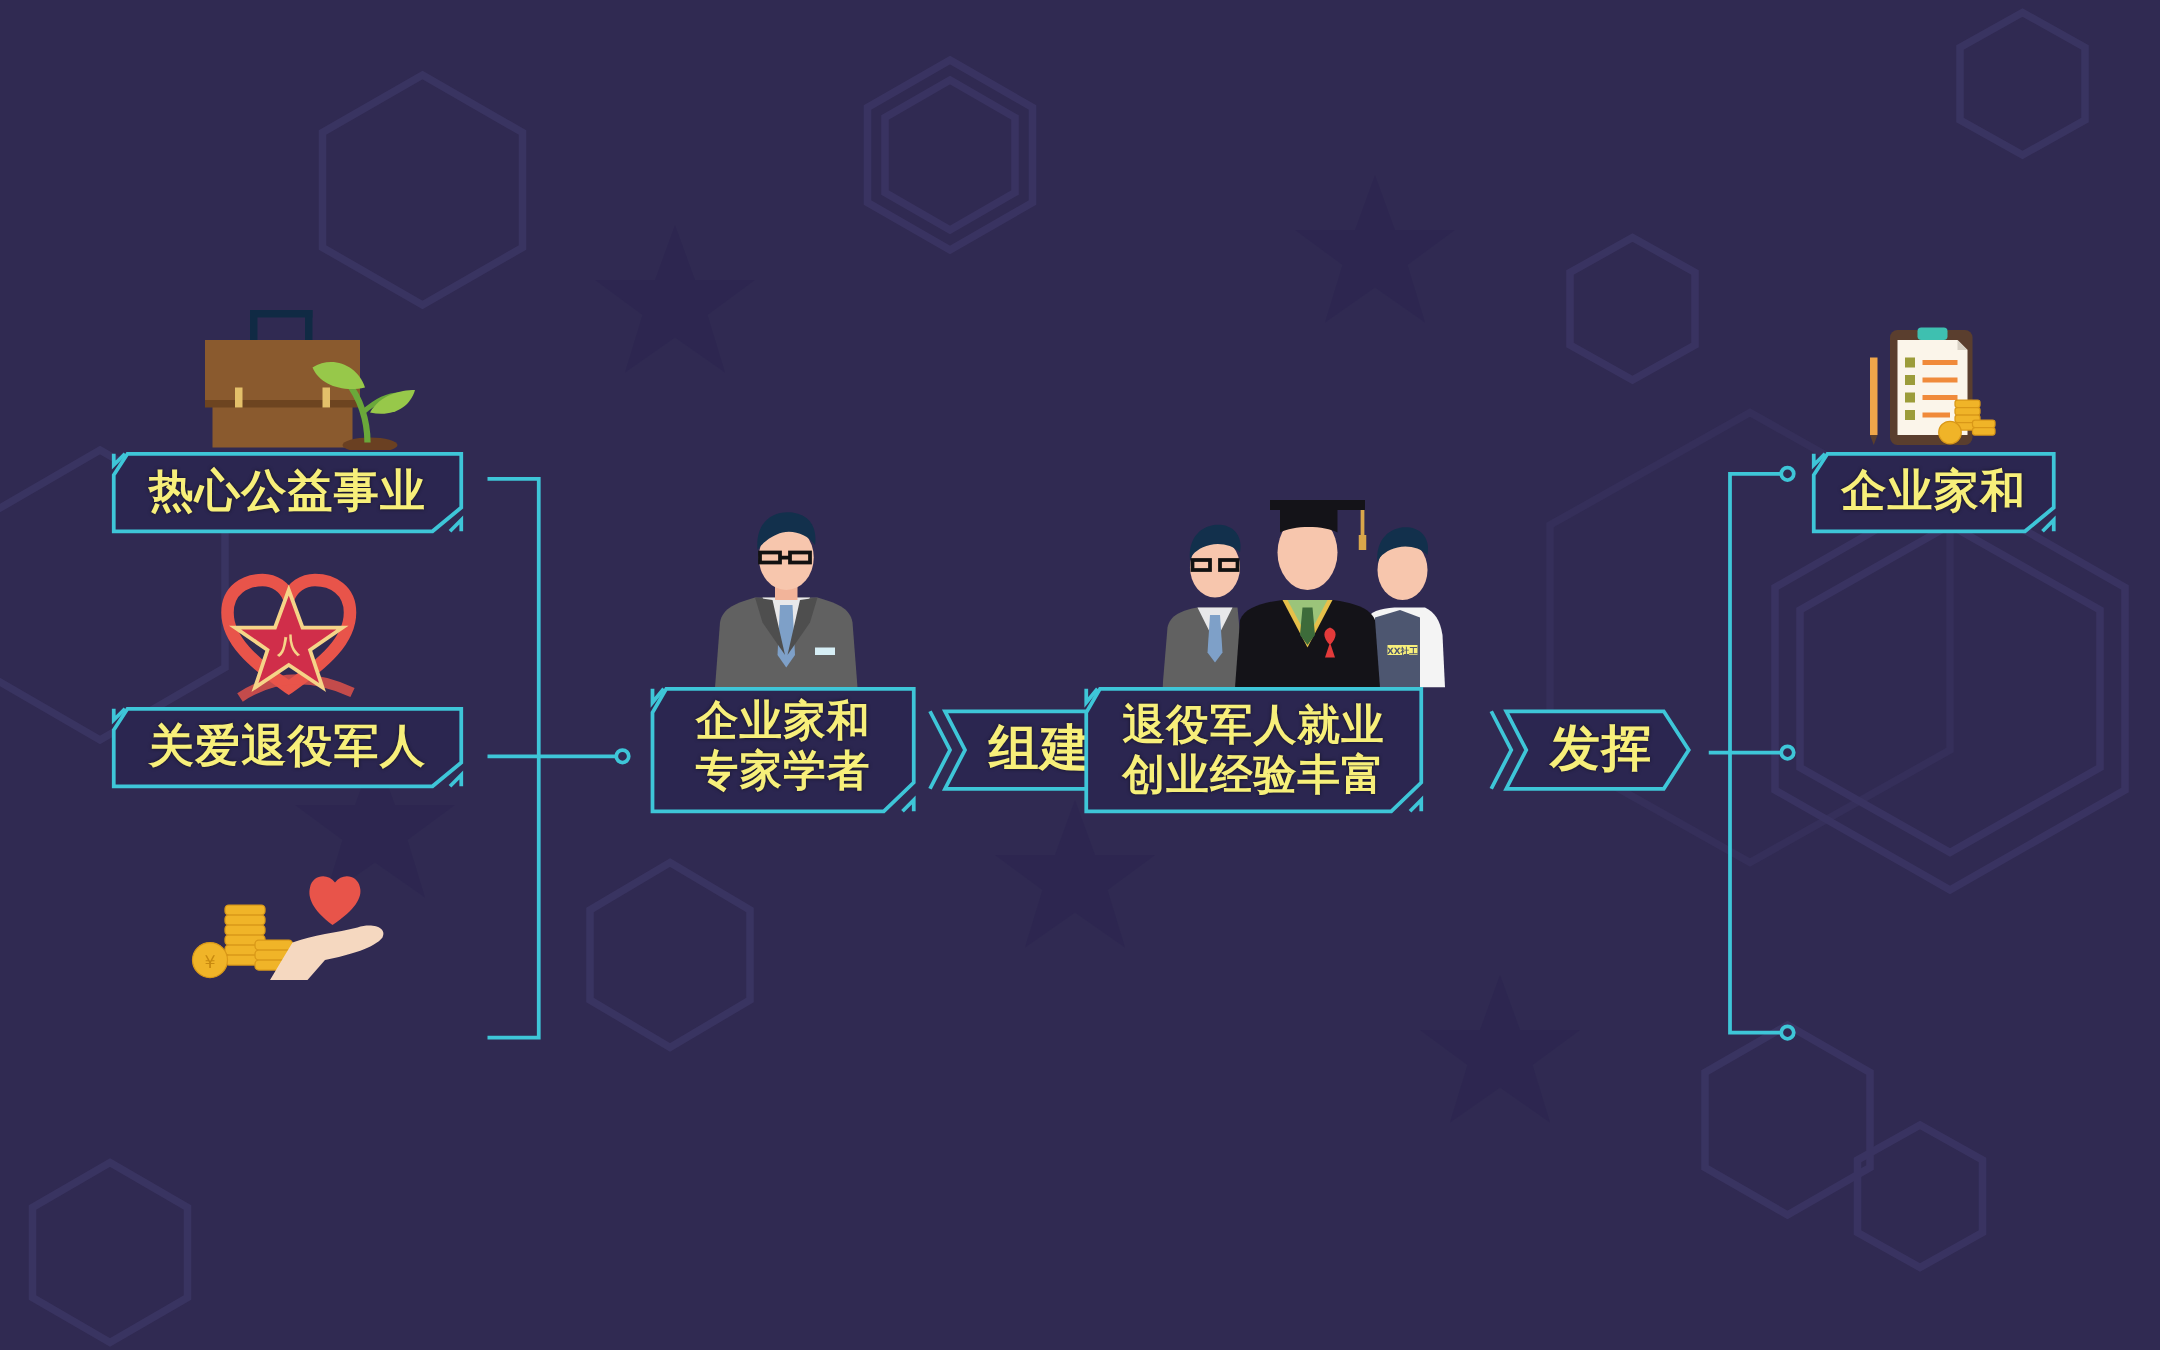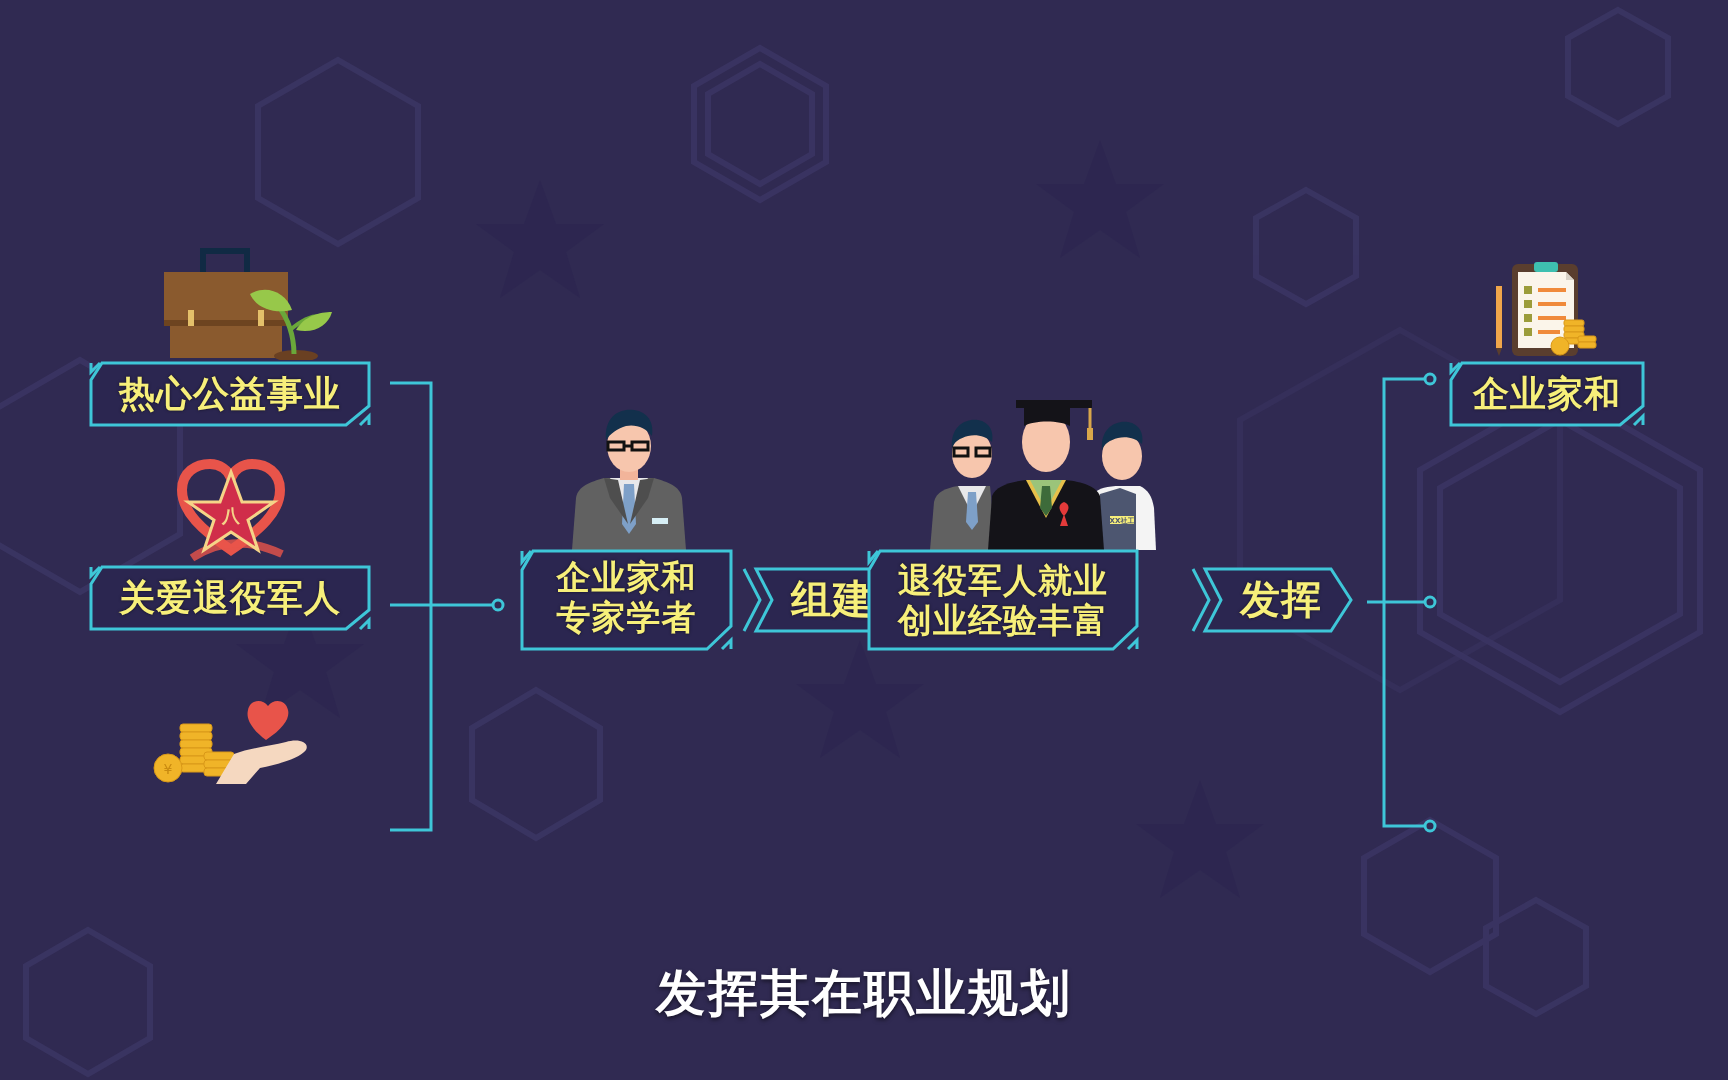--- a/index.html
+++ b/index.html
@@ -257,14 +257,13 @@
 
   <div class="label-box" style="left:1448px;top:360px;width:198px;height:68px;">
     <svg class="frame" width="198" height="68" viewBox="0 0 198 68">
       <polygon points="14,3 195,3 195,46 172,65 3,65 3,20" fill="#2b2650" stroke="#3ec6d8" stroke-width="3"></polygon>
       <polyline points="3,3 3,12 12,3" fill="none" stroke="#3ec6d8" stroke-width="3"></polyline>
       <polyline points="186,65 195,56 195,65" fill="none" stroke="#3ec6d8" stroke-width="3"></polyline>
     </svg>
     <div class="label-text fs-36">企业家和</div>
   </div>
 
-  <div class="subtitle">发挥其在职业规划</div>
 </div>
 
 </body></html>

